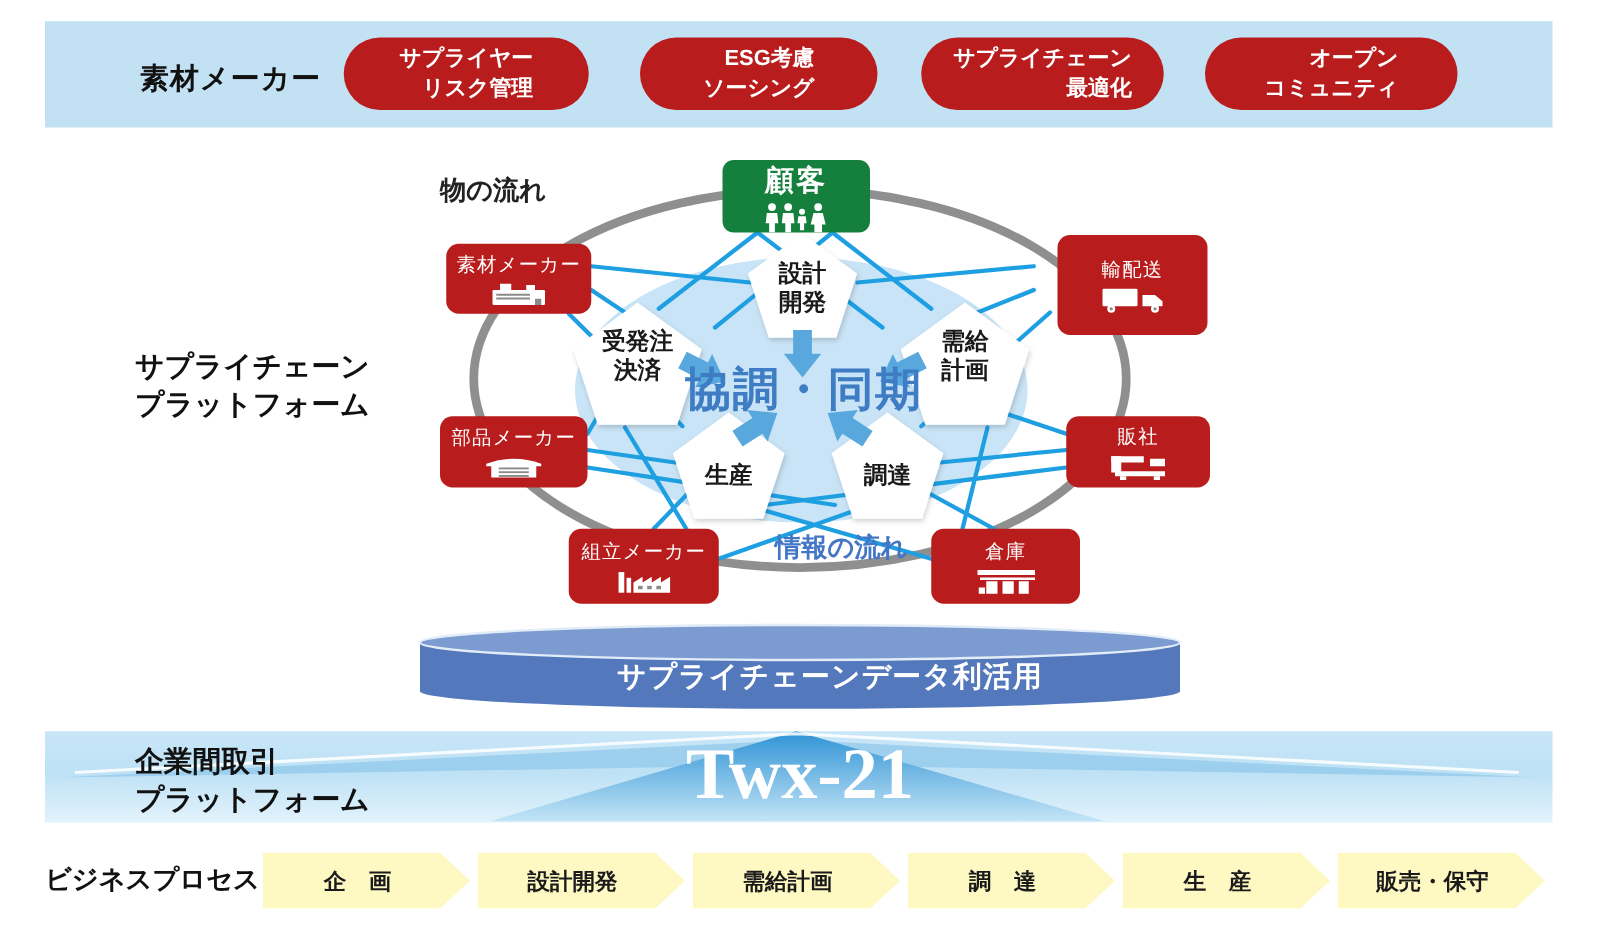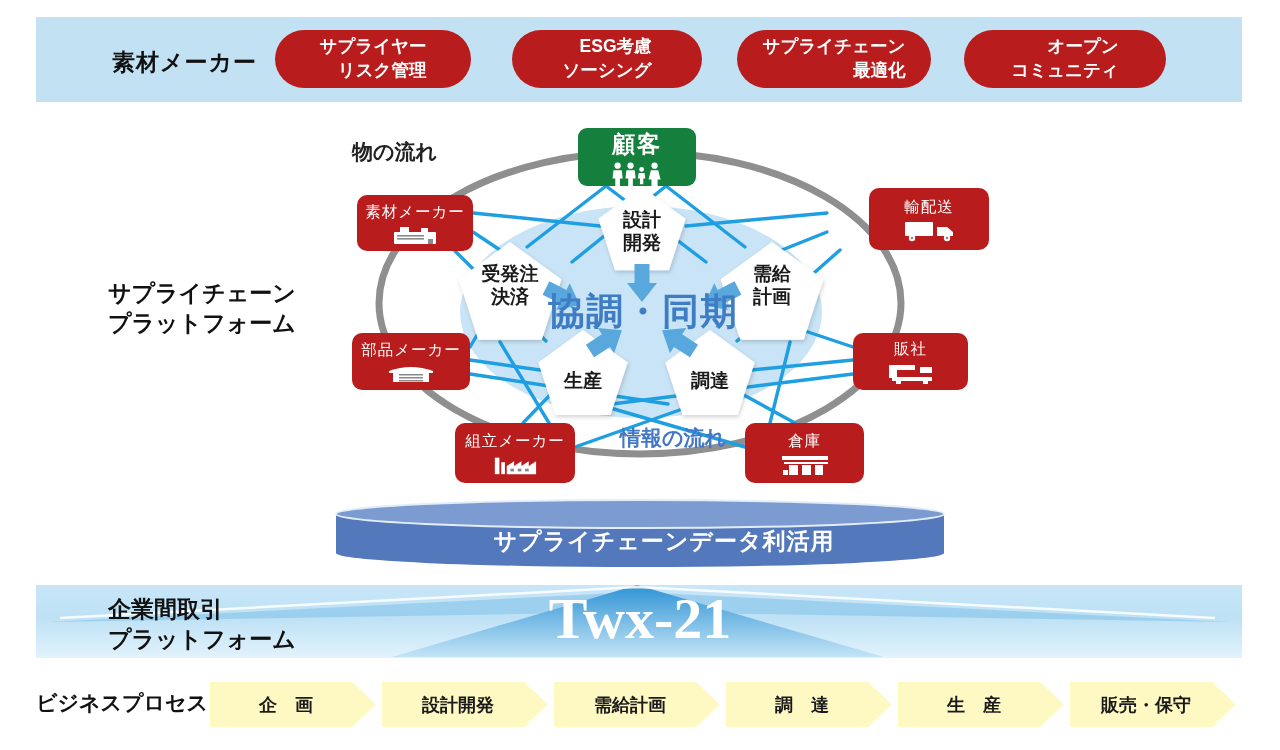--- a/index.html
+++ b/index.html
@@ -163,21 +163,21 @@
           <rect x="30" y="3" width="7" height="5"></rect>
       </g>
       <g fill="#8A8A8A">
         <rect x="6" y="10" width="27" height="1.6"></rect>
           <rect x="6" y="13" width="27" height="1.6"></rect>
         <rect x="37" y="14" width="5" height="5"></rect>
       </g>
     </svg>
   </div>
 
-  <div class="gnode" style="left:869px;top:188px;width:120px;height:62px;">
+  <div class="gnode" style="left:846px;top:188px;width:120px;height:80px;">
     <div class="gnode-label">輸配送</div>
     <svg class="gicon" width="52" height="22" viewBox="0 0 52 22">
       <g fill="#ffffff">
         <rect x="2" y="2" width="28" height="14" rx="1"></rect>
         <path d="M34,7 h10 l6,5 v4 h-16 z"></path>
         <circle cx="9" cy="18" r="3.2"></circle>
           <circle cx="44" cy="18" r="3.2"></circle>
       </g>
       <circle cx="9" cy="18" r="1.3" fill="#8A8A8A"></circle>
         <circle cx="44" cy="18" r="1.3" fill="#8A8A8A"></circle>

